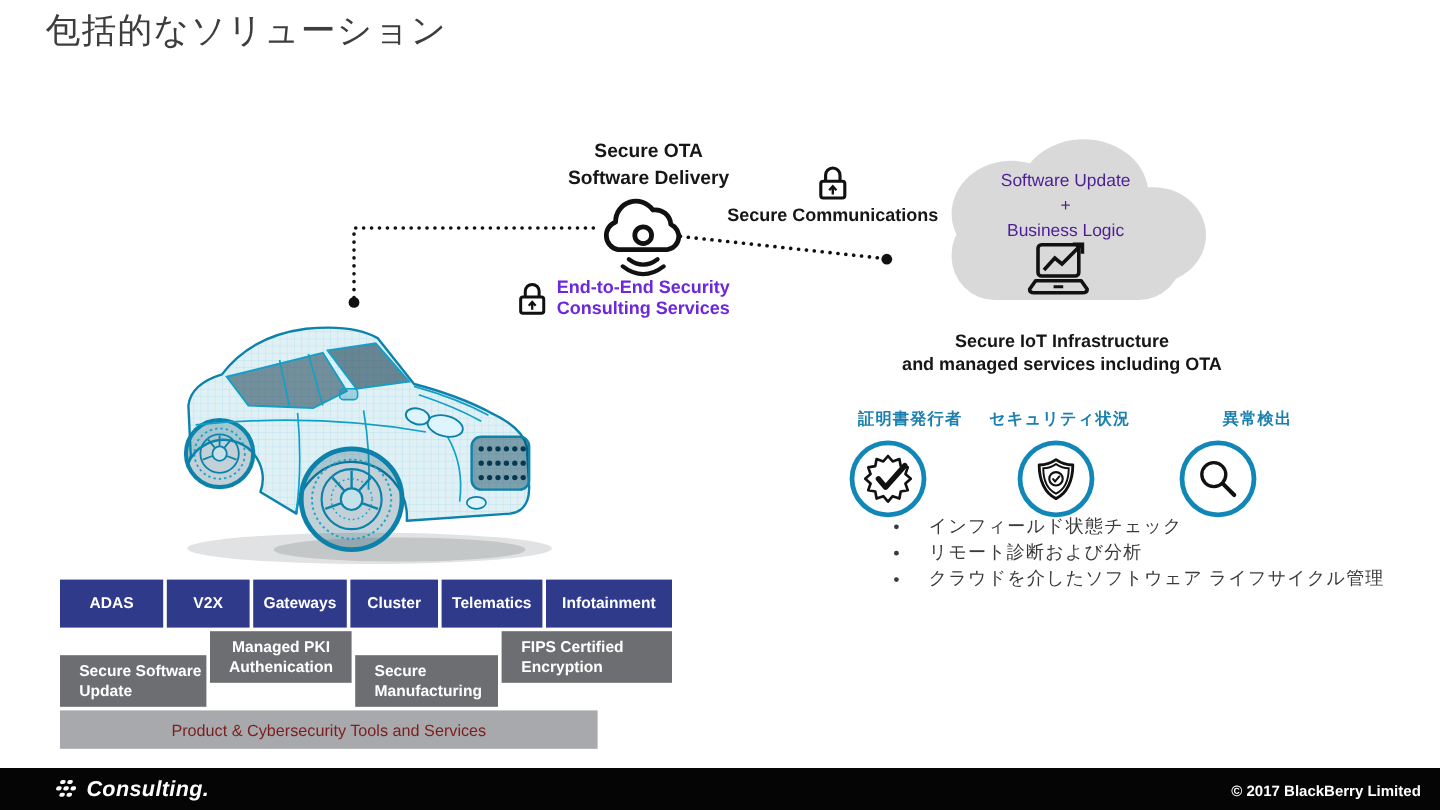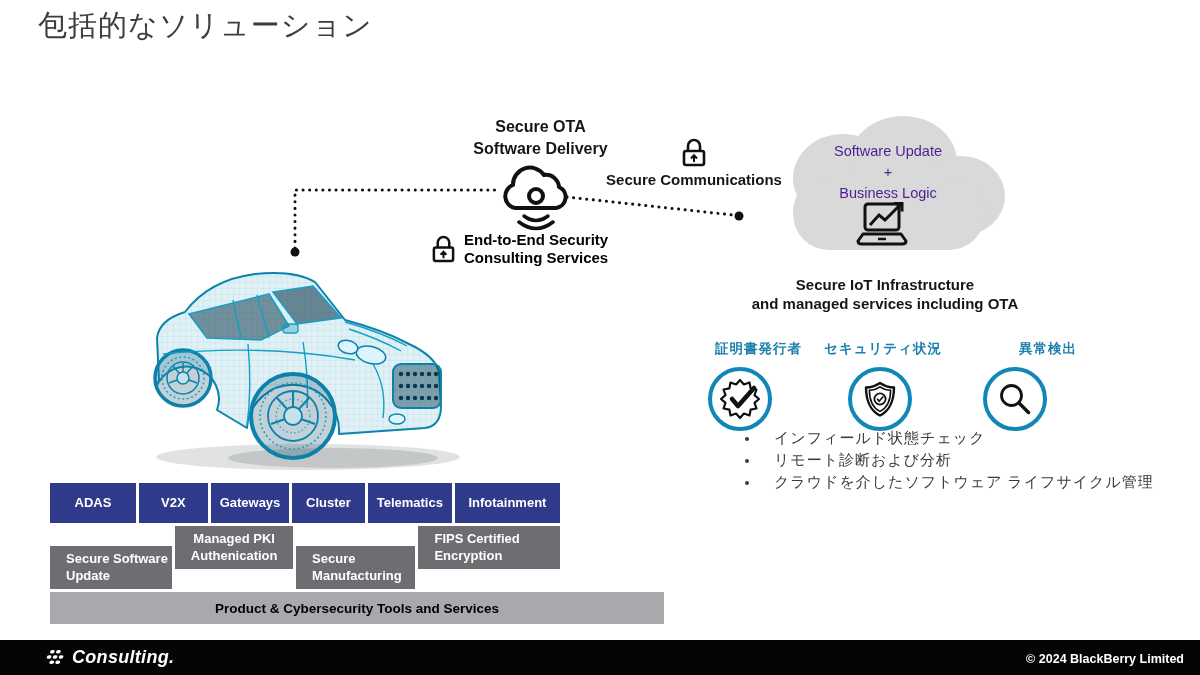--- a/index.html
+++ b/index.html
@@ -6,21 +6,21 @@
   .slide{position:relative;width:1200px;height:675px;background:#fff;overflow:hidden;
          font-family:"Liberation Sans",sans-serif;}
   .abs{position:absolute;}
 
   .page-title{left:38px;top:6px;font-size:29px;font-weight:400;color:#3d3d3d;letter-spacing:1px;}
 
   .ota-title{left:438px;top:116px;width:205px;text-align:center;font-weight:bold;
              font-size:16px;line-height:1.35;color:#161616;}
   .secure-comm{left:598px;top:171px;width:192px;text-align:center;font-weight:bold;
                font-size:15px;color:#161616;}
-  .e2e-text{left:464px;top:231px;font-weight:bold;font-size:15px;line-height:1.22;color:#000000;}
+  .e2e-text{left:464px;top:231px;font-weight:bold;font-size:15px;line-height:1.22;color:#6d28d9;}
 
   .cloud-text{left:788px;top:141px;width:200px;text-align:center;font-size:14.5px;
               line-height:1.45;color:#4c1d95;}
   .iot-caption{left:695px;top:276px;width:380px;text-align:center;font-weight:bold;
                font-size:15px;line-height:1.25;color:#161616;}
 
   .feature{width:124px;text-align:right;margin-top:12px;}
   .feature-label{font-size:13.5px;font-weight:bold;color:#1b80ae;letter-spacing:1px;}
   .feature-circle{width:56px;height:56px;margin:9px auto 0;border:4px solid #1187b8;
                   border-radius:50%;background:#fff;display:flex;align-items:center;justify-content:center;}
@@ -30,22 +30,22 @@
   .bullets li{margin:3px 0;padding-left:14px;letter-spacing:1px;}
 
   .stack{left:50px;top:483px;width:510px;}
   .trow{display:flex;gap:3px;margin-bottom:3px;}
   .tcell{color:#fff;font-weight:bold;font-size:13px;display:flex;align-items:center;
          justify-content:center;text-align:center;line-height:1.25;}
   .r1 .tcell{background:#2f3a8a;height:40px;}
   .r2 .tcell{background:#6d6e71;height:43px;}
   .r2 .left{justify-content:flex-start;text-align:left;padding-left:16px;box-sizing:border-box;margin-top:20px;}
   .r2 .midleft{text-align:left;padding-left:16px;}
-  .r3cell{background:#a7a9ac;height:32px;width:614px;display:flex;align-items:center;
-          justify-content:center;color:#000000;font-weight:bold;font-size:13.5px;}
+  .r3cell{background:#a7a9ac;height:32px;width:448px;display:flex;align-items:center;
+          justify-content:center;color:#7f1d1d;font-weight:normal;font-size:13.5px;}
 
   .footer{left:0;top:640px;width:1200px;height:35px;background:#050505;}
   .brand{left:40px;top:647px;display:flex;align-items:center;gap:6px;}
   .brand-text{color:#fff;font-weight:bold;font-style:italic;font-size:18px;letter-spacing:.3px;}
   .copyright{right:16px;top:652px;color:#fff;font-weight:bold;font-size:12.5px;}
 
   svg{display:block;}
 </style>
 </head>
 <body>
@@ -272,15 +272,15 @@
           <rect x="12" y="2" width="4.6" height="3.4" rx="1.7"></rect>
         <rect x="4" y="7.3" width="4.6" height="3.4" rx="1.7"></rect>
           <rect x="10" y="7.3" width="4.6" height="3.4" rx="1.7"></rect>
           <rect x="16" y="7.3" width="4.6" height="3.4" rx="1.7"></rect>
         <rect x="8" y="12.6" width="4.6" height="3.4" rx="1.7"></rect>
           <rect x="14" y="12.6" width="4.6" height="3.4" rx="1.7"></rect>
       </g>
     </svg>
     <span class="brand-text">Consulting.</span>
   </div>
-  <div class="abs copyright">© 2024 BlackBerry Limited</div>
+  <div class="abs copyright">© 2017 BlackBerry Limited</div>
 
 </div>
 
 </body></html>

